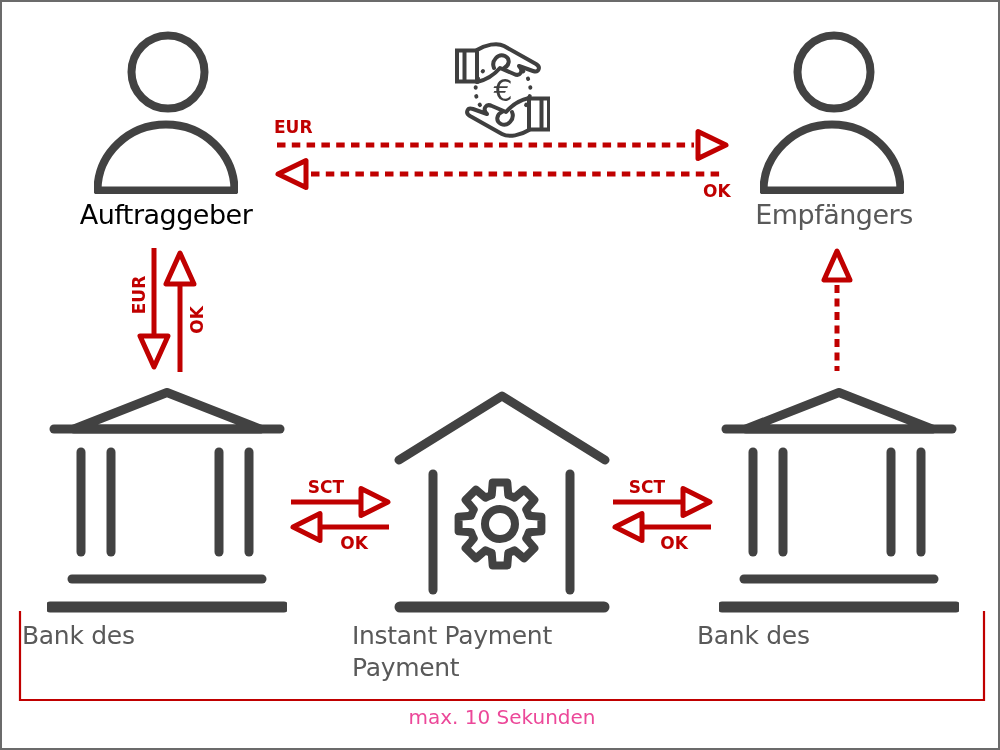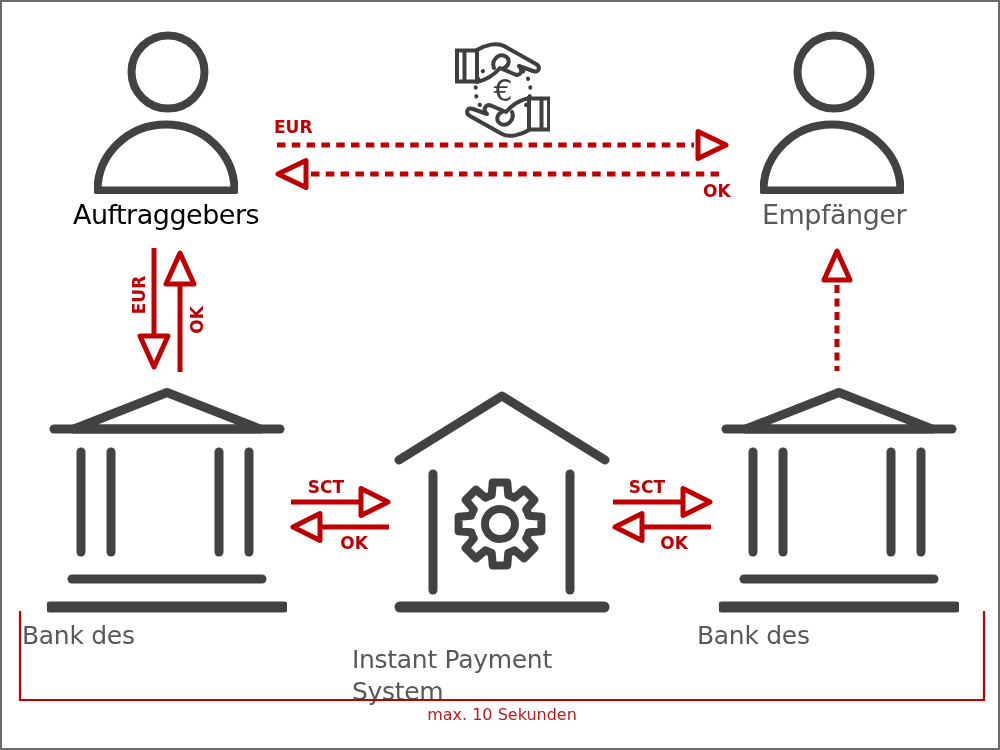--- a/index.html
+++ b/index.html
@@ -10,38 +10,38 @@
   }
   .abs{position:absolute;}
   .lbl{position:absolute;white-space:nowrap;}
   .actor-lbl{font-size:27px;letter-spacing:-0.5px;}
   .black{color:#000000;}
   .gray{color:#595959;}
   .small-red{font-size:17px;font-weight:bold;color:#c00000;}
   .inst-lbl{font-size:25px;line-height:32px;color:#595959;text-align:left;letter-spacing:-0.3px;}
   .center{text-align:center;}
   .rot{transform:rotate(-90deg);text-align:center;}
-  .timing{font-size:16px;color:#b91c1c;text-align:center;}
+  .timing{font-size:20px;color:#ec4899;text-align:center;}
 </style>
 </head>
 <body>
 
 <div id="stage">
 
   <svg class="abs" style="left:92px;top:26px;" width="144" height="166" viewBox="0 0 144 166">
     <circle cx="74" cy="44" r="36.5" fill="none" stroke="#424242" stroke-width="8"></circle>
     <path d="M 3.5 162.5 A 68.5 66 0 0 1 140.5 162.5 Z" fill="none" stroke="#424242" stroke-width="8" stroke-linejoin="round"></path>
   </svg>
-  <div class="lbl actor-lbl black center" style="left:14px;top:197px;width:300px;">Auftraggebers</div>
+  <div class="lbl actor-lbl black center" style="left:14px;top:197px;width:300px;">Auftraggeber</div>
 
   <svg class="abs" style="left:758px;top:26px;" width="144" height="166" viewBox="0 0 144 166">
     <circle cx="74" cy="44" r="36.5" fill="none" stroke="#424242" stroke-width="8"></circle>
     <path d="M 3.5 162.5 A 68.5 66 0 0 1 140.5 162.5 Z" fill="none" stroke="#424242" stroke-width="8" stroke-linejoin="round"></path>
   </svg>
-  <div class="lbl actor-lbl gray center" style="left:682px;top:197px;width:300px;">Empfänger</div>
+  <div class="lbl actor-lbl gray center" style="left:682px;top:197px;width:300px;">Empfängers</div>
 
   <svg class="abs" style="left:448px;top:36px;" width="100" height="100" viewBox="0 0 100 100">
     <g stroke="#3f3f3f" stroke-width="4" fill="none">
 
       <rect x="7" y="12.5" width="20" height="31" fill="#ffffff"></rect>
       <line x1="14.5" y1="12.5" x2="14.5" y2="43.5"></line>
       <path d="M 27 44 L 27 12 C 35 7 47 4 54 8 L 86 26 C 91 29 89 35 83 33 L 69 28 C 74 33 70 39 64 36 L 50 30 C 44 37 36 42 27 44 Z" fill="#ffffff" stroke-linejoin="round"></path>
       <path d="M 44 30 C 41 23 48 15 55 18 C 61 21 59 28 54 30" stroke-linecap="round"></path>
 
       <g transform="rotate(180 53 52)">
@@ -101,23 +101,23 @@
       <polyline points="7,71 110,7 213,71" stroke-width="9"></polyline>
       <line x1="41" y1="85" x2="41" y2="201" stroke-width="9"></line>
       <line x1="178" y1="85" x2="178" y2="201" stroke-width="9"></line>
       <line x1="8" y1="218" x2="212" y2="218" stroke-width="11"></line>
     </g>
     <g transform="translate(108,135)">
       <path d="M28.8 -8.3 L41.4 -7.3 L41.4 7.3 L28.8 8.3 A30 30 0 0 1 26.2 14.5 L34.4 24.1 L24.1 34.4 L14.5 26.2 A30 30 0 0 1 8.3 28.8 L7.3 41.4 L-7.3 41.4 L-8.3 28.8 A30 30 0 0 1 -14.5 26.2 L-24.1 34.4 L-34.4 24.1 L-26.2 14.5 A30 30 0 0 1 -28.8 8.3 L-41.4 7.3 L-41.4 -7.3 L-28.8 -8.3 A30 30 0 0 1 -26.2 -14.5 L-34.4 -24.1 L-24.1 -34.4 L-14.5 -26.2 A30 30 0 0 1 -8.3 -28.8 L-7.3 -41.4 L7.3 -41.4 L8.3 -28.8 A30 30 0 0 1 14.5 -26.2 L24.1 -34.4 L34.4 -24.1 L26.2 -14.5 A30 30 0 0 1 28.8 -8.3 Z" fill="#ffffff" stroke="#424242" stroke-width="8" stroke-linejoin="round"></path>
       <circle r="15" fill="#ffffff" stroke="#424242" stroke-width="8"></circle>
     </g>
   </svg>
-  <div class="lbl inst-lbl" style="left:350px;top:618px;width:300px;margin-top:24px;">
+  <div class="lbl inst-lbl" style="left:350px;top:618px;width:300px;">
     <div>Instant Payment</div>
-    <div>System</div>
+    <div>Payment</div>
   </div>
 
   <svg class="abs" style="left:717px;top:386px;" width="240" height="226" viewBox="0 0 240 226">
     <g stroke="#424242" fill="none" stroke-linecap="round" stroke-linejoin="round">
       <path d="M 27 41 L 120 4.5 L 213 41 Z" stroke-width="9"></path>
       <line x1="7" y1="41" x2="233" y2="41" stroke-width="9"></line>
       <line x1="34" y1="64" x2="34" y2="164" stroke-width="9"></line>
       <line x1="64" y1="64" x2="64" y2="164" stroke-width="9"></line>
       <line x1="172" y1="64" x2="172" y2="164" stroke-width="9"></line>
       <line x1="202" y1="64" x2="202" y2="164" stroke-width="9"></line>

